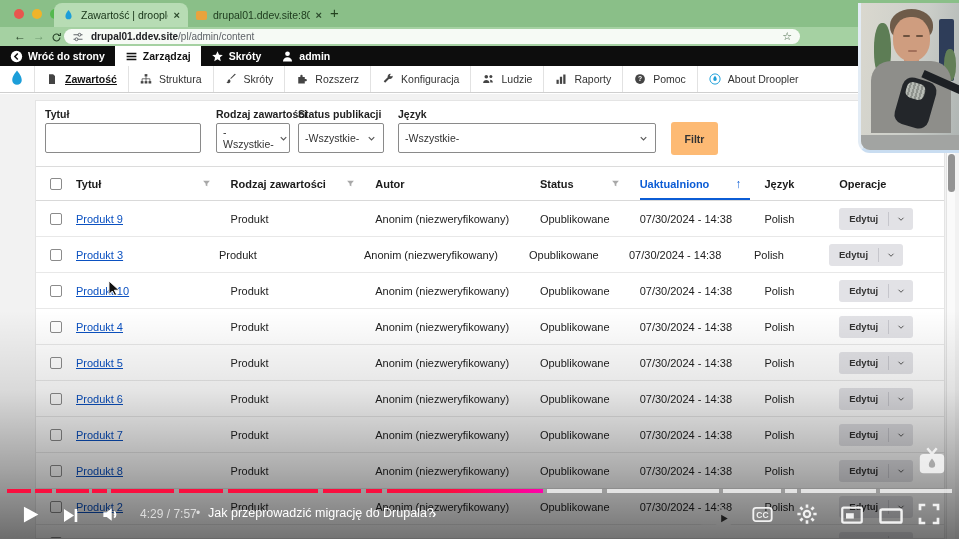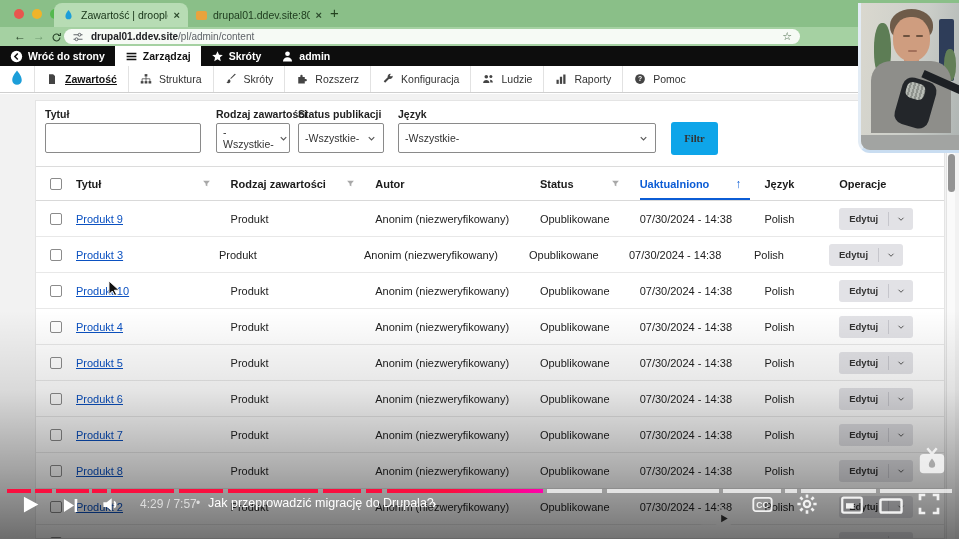--- a/index.html
+++ b/index.html
@@ -51,22 +51,22 @@
       border:1px solid #e4e4e4;overflow:hidden;}
 
   
   .filters{position:relative;height:66px;border-bottom:1px solid #dcdcdc;
       display:flex;align-items:flex-start;padding:7px 0 0 9px;}
   .fgroup{display:flex;flex-direction:column;}
   .flabel{font-size:10.5px;font-weight:bold;color:#222;margin-bottom:3px;white-space:nowrap;}
   .fctrl{height:30px;border:1px solid #8a8a8a;border-radius:2px;background:#fff;
       display:flex;align-items:center;padding:0 6px;font-size:10.5px;color:#333;}
   .fselect{justify-content:space-between;gap:4px;}
-  .filtr-btn{margin-left:15px;margin-top:14px;width:47px;height:33px;background:#0ea5e9;border:none;
-      border-radius:3px;font-size:10.5px;font-weight:bold;color:#333;font-family:Liberation Serif, serif;}
+  .filtr-btn{margin-left:15px;margin-top:14px;width:47px;height:33px;background:#fdba74;border:none;
+      border-radius:3px;font-size:10.5px;font-weight:bold;color:#333;font-family:Liberation Sans, sans-serif;}
 
   
   .thead{display:flex;height:34px;border-bottom:1px solid #d9d9d9;align-items:center;}
   .th{position:relative;display:flex;align-items:center;height:100%;font-size:11px;font-weight:bold;color:#1b1b1b;}
   .th .funnel{color:#a8a8a8;margin-left:auto;margin-right:20px;}
   .th.sorted{color:#0b5cd5;}
   .th.sorted::after{content:"";position:absolute;left:0;right:14px;bottom:0;height:2.5px;background:#0b5cd5;}
   .sort-arrow{color:#0b5cd5;font-weight:bold;margin-left:26px;font-size:12px;}
   .tr{display:flex;height:36px;align-items:center;border-bottom:1px solid #e8e8e8;background:#fff;}
   .td{font-size:11px;color:#222;overflow:hidden;white-space:nowrap;}
@@ -83,21 +83,21 @@
   .sb-thumb{position:absolute;left:1px;top:3px;width:7px;height:38px;background:#939393;border-radius:4px;}
 
   
   .shade{position:absolute;left:0;top:310px;width:959px;height:229px;z-index:5;pointer-events:none;
       background:linear-gradient(180deg,rgba(0,0,0,0) 0%,rgba(0,0,0,0.10) 35%,rgba(0,0,0,0.33) 70%,rgba(0,0,0,0.55) 100%);}
   .progress{position:absolute;left:0;top:489px;width:959px;height:4px;z-index:6;}
   .pseg{position:absolute;top:0;height:3.5px;}
   .pseg.played{background:#fa0f3f;}
   .pseg.head{background:linear-gradient(90deg,#fa0f3f 40%,#ff00ab);}
   .pseg.rest{background:rgba(255,255,255,0.72);}
-  .controls{position:absolute;left:0;top:488px;width:959px;height:41px;z-index:6;color:#fff;}
+  .controls{position:absolute;left:0;top:498px;width:959px;height:41px;z-index:6;color:#fff;}
   .pc{position:absolute;color:#f1f1f1;}
   .timetext{font-size:12px;color:#dcdcdc;white-space:nowrap;}
   .chaptitle{font-size:12.5px;color:#fff;white-space:nowrap;}
   .chapchev{font-weight:bold;color:#fff;font-size:13px;}
   .autoplay{position:absolute;left:697px;top:512px;width:34px;height:13px;border-radius:8px;background:rgba(255,255,255,0.45);}
   .autoplay .knob{position:absolute;right:-2px;top:-3px;width:19px;height:19px;border-radius:50%;background:#fff;
       display:flex;align-items:center;justify-content:center;}
   .watermark{position:absolute;left:917px;top:446px;z-index:6;opacity:0.78;color:#fff;}
 
   
@@ -274,20 +274,27 @@
         </svg>
         <span>Raporty</span>
       </div>
       <div class="tb-item">
         <svg viewBox="0 0 16 16" class="ic" width="12" height="12" style="color: rgb(68, 68, 68);">
           <circle cx="8" cy="8" r="6.5" fill="currentColor"></circle>
           <text x="8" y="11.2" font-size="9" text-anchor="middle" fill="#fff" font-weight="bold">?</text>
         </svg>
         <span>Pomoc</span>
       </div>
+      <div class="tb-item">
+        <svg viewBox="0 0 16 16" class="ic" width="12" height="12" style="color: rgb(68, 68, 68);">
+          <circle cx="8" cy="8" r="6.8" fill="none" stroke="#1c9ed9" stroke-width="1.3"></circle>
+          <path d="M8 3.6C7.1 4.8 5.7 6.4 5.7 8.4a2.3 2.3 0 0 0 4.6 0C10.3 6.4 8.9 4.8 8 3.6Z" fill="#1c9ed9"></path>
+        </svg>
+        <span>About Droopler</span>
+      </div>
     </div>
 
   <div class="pagebg"></div>
   <div class="card">
 
     <div class="filters">
       <div class="fgroup" style="width:156px">
         <span class="flabel">Tytuł</span>
         <input class="fctrl" style="width: 156px;" value="">
       </div>

